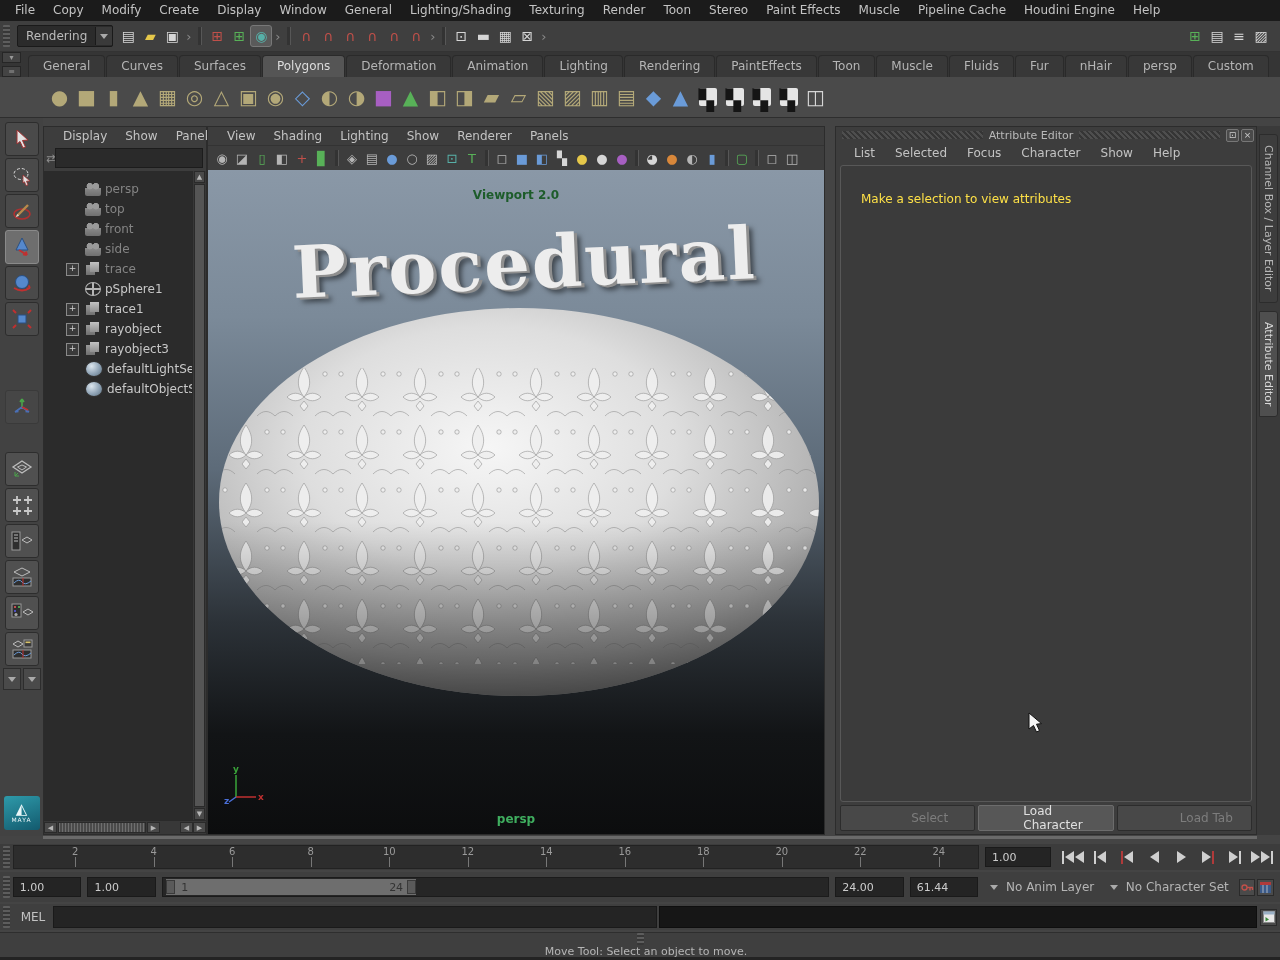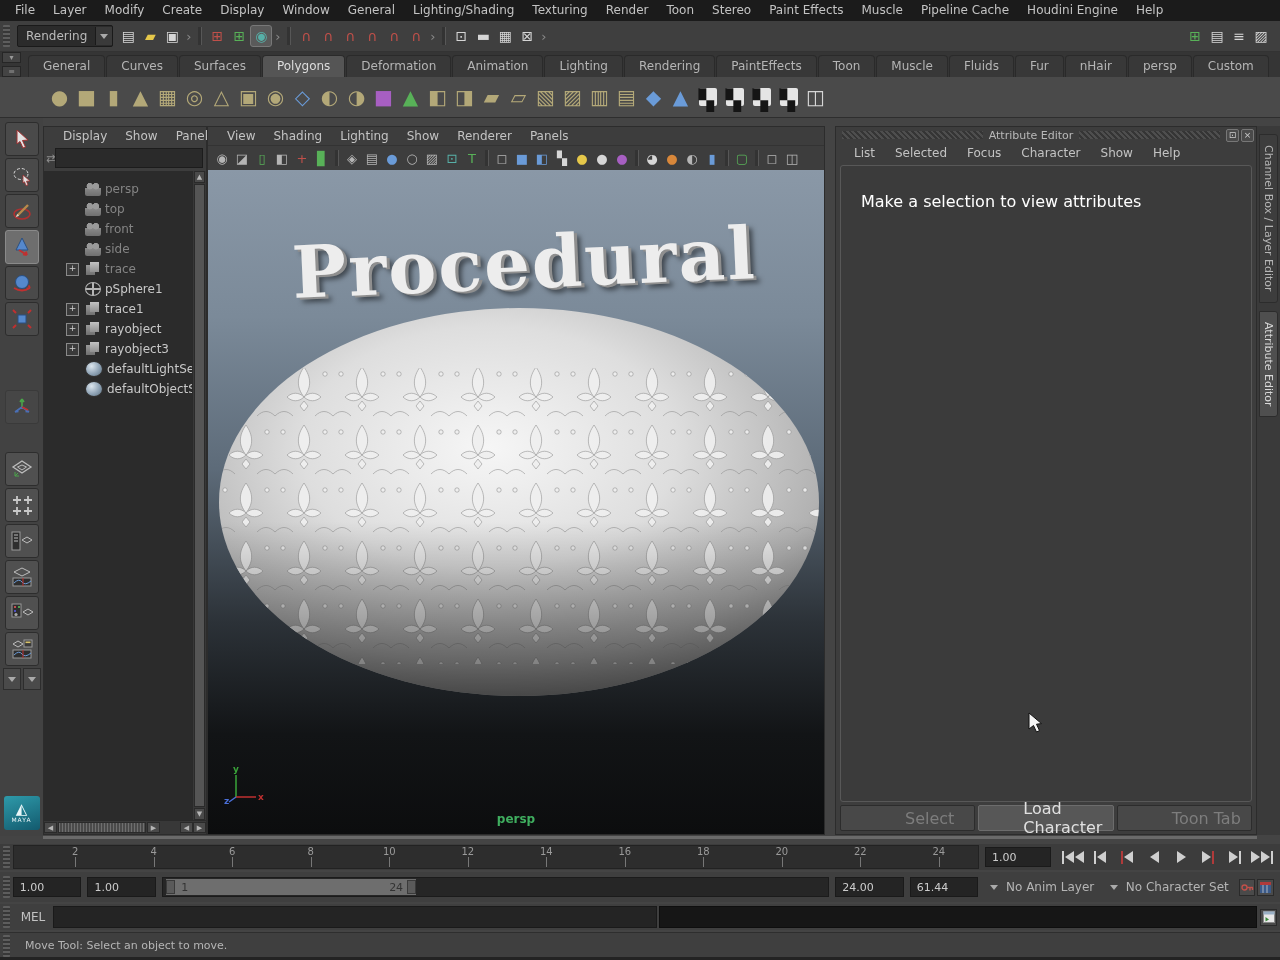--- a/index.html
+++ b/index.html
@@ -95,23 +95,23 @@
   #axisind{position:absolute;left:16px;bottom:26px;}
   
   #attred{left:835px;top:126px;width:422px;height:709px;background:#3d3d3d;border:1px solid #2c2c2c;box-sizing:border-box;display:flex;flex-direction:column;}
   #aetitlebar{height:16px;display:flex;align-items:center;}
   .hatch{flex:1;height:8px;margin:0 6px;background:repeating-linear-gradient(45deg,#4e4e4e 0 2px,#353535 2px 4px);}
   #aetitle{color:#b8b8b8;font-size:11px;}
   .winbtn{width:13px;height:13px;border:1px solid #777;background:#4a4a4a;color:#ccc;font-size:9px;line-height:11px;text-align:center;margin-right:2px;box-sizing:border-box;border-radius:2px;}
   #aemenus{height:20px;display:flex;align-items:center;padding-left:8px;}
   #aemenus .mi{padding:0 10px;color:#c3c3c3;}
   #aecontent{flex:1;margin:2px 4px;background:#3b3b3b;border:1px solid #585858;border-radius:3px;position:relative;}
-  #aemsg{position:absolute;left:20px;top:26px;color:#ffffff;font-size:16px;}
+  #aemsg{position:absolute;left:20px;top:26px;color:#fde047;font-size:12px;}
   #aebuttons{height:26px;display:flex;align-items:stretch;padding:1px 4px 3px 4px;gap:3px;}
-  .aebtn{flex:1;background:#484848;border:1px solid #2c2c2c;border-radius:2px;display:flex;align-items:center;justify-content:center;font-size:16px;padding-left:44px;}
+  .aebtn{flex:1;background:#484848;border:1px solid #2c2c2c;border-radius:2px;display:flex;align-items:center;justify-content:center;font-size:12px;padding-left:44px;}
   .aebtn.disabled{color:#7d7d7d;}
   .aebtn.primary{background:#575757;color:#e0e0e0;border-color:#6c6c6c;}
   
   #righttabs{left:1257px;top:126px;width:23px;height:709px;background:#3a3a3a;display:flex;flex-direction:column;align-items:center;}
   .vtab{writing-mode:vertical-rl;padding:10px 2px;color:#b5b5b5;font-size:11px;background:#3d3d3d;border:1px solid #2c2c2c;border-radius:0 3px 3px 0;margin-top:8px;}
   .vtab.active{background:#4f4f4f;color:#d8d8d8;}
   
   #timerow{left:0;top:844px;width:1280px;height:26px;display:flex;align-items:center;background:#3c3c3c;}
   #timeline{width:966px;height:24px;background:#2d2d2d;border:1px solid #222;box-sizing:border-box;position:relative;display:flex;padding-left:22px;}
   .tick{flex:1;position:relative;}
@@ -133,34 +133,34 @@
   #rangebar .rs{margin-left:6px;color:#333;font-size:11px;flex:1;}
   #rangebar .re{margin-right:4px;color:#333;font-size:11px;}
   .ddarrow{width:20px;height:18px;display:flex;align-items:center;justify-content:center;margin-right:2px;}
   .plainlbl{color:#b5b5b5;font-size:12px;margin-right:10px;white-space:nowrap;}
   .minibtn{width:17px;height:17px;border:1px solid #2a2a2a;background:#4a4a4a;display:flex;align-items:center;justify-content:center;margin-right:2px;box-sizing:border-box;}
   
   #melrow{left:0;top:904px;width:1280px;height:26px;display:flex;align-items:center;background:#3f3f3f;}
   #mellabel{width:40px;text-align:center;color:#c3c3c3;font-size:12px;}
   #melinput{width:598px;height:18px;background:#242424;border:1px solid #1a1a1a;color:#ccc;font-size:11px;}
   #meloutput{flex:1;height:20px;background:#161616;border:1px solid #0e0e0e;margin-left:2px;}
-  #helprow{left:0;top:932px;width:1280px;height:25px;display:flex;align-items:center;background:#3f3f3f;border-top:1px solid #2e2e2e;}
+  #helprow{left:0;top:932px;width:1280px;height:25px;display:flex;align-items:center;background:#3f3f3f;border-top:1px solid #2e2e2e;flex-direction:column;}
   #helptext{margin-left:12px;color:#b5b5b5;font-size:11px;}
   #footer{left:0;top:957px;width:1280px;height:3px;background:#232323;}
   #gutterline{left:43px;top:836px;width:1214px;height:3px;background:#6a6a6a;}
   
   #cursor{left:1028px;top:712px;pointer-events:none;}
 </style>
 </head>
 <body>
 
 <div id="menubar" class="abs">
 
 <span class="mi">File</span>
-    <span class="mi">Layer</span>
+    <span class="mi">Copy</span>
     <span class="mi">Modify</span>
     <span class="mi">Create</span>
     <span class="mi">Display</span>
     <span class="mi">Window</span>
     <span class="mi">General</span>
     <span class="mi">Lighting/Shading</span>
     <span class="mi">Texturing</span>
     <span class="mi">Render</span>
     <span class="mi">Toon</span>
     <span class="mi">Stereo</span>
@@ -699,20 +699,21 @@
         <i style="font-style:normal"></i>
       </span>
       <span class="vpi c-gray">
         <i style="font-style:normal">◻</i>
       </span>
       <span class="vpi c-gray">
         <i style="font-style:normal">◫</i>
       </span>
     </div>
   <div id="vpview">
+    <div id="vplabel">Viewport 2.0</div>
     <div id="spherewrap">
       <svg width="604" height="392" viewBox="0 0 604 392">
         <defs>
           <radialGradient id="sg" cx="45%" cy="36%" r="78%">
             <stop offset="0%" stop-color="#f6f6f6"></stop>
               <stop offset="40%" stop-color="#dedede"></stop>
             <stop offset="72%" stop-color="#b2b2b2"></stop>
               <stop offset="100%" stop-color="#787878"></stop>
           </radialGradient>
           <linearGradient id="fade" x1="0" y1="0" x2="0" y2="1">
@@ -774,21 +775,21 @@
       <span class="mi">Show</span>
       <span class="mi">Help</span>
     </div>
   <div id="aecontent">
     <span id="aemsg">Make a selection to view attributes</span>
   </div>
   <div id="aebuttons">
 
   <span class="aebtn disabled">Select</span>
       <span class="aebtn primary">Load Character</span>
-      <span class="aebtn disabled">Toon Tab</span>
+      <span class="aebtn disabled">Load Tab</span>
     </div>
 </div>
 
 <div id="righttabs" class="abs">
   <span class="vtab">Channel Box / Layer Editor</span>
   <span class="vtab active">Attribute Editor</span>
 </div>
 
 <div id="timerow" class="abs">
   <span class="grip"></span>

